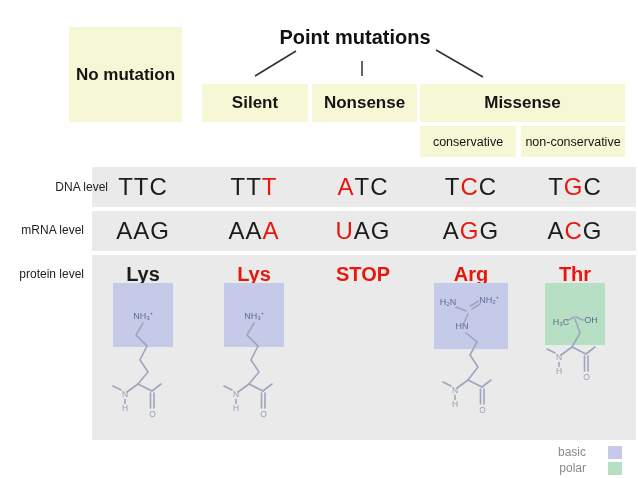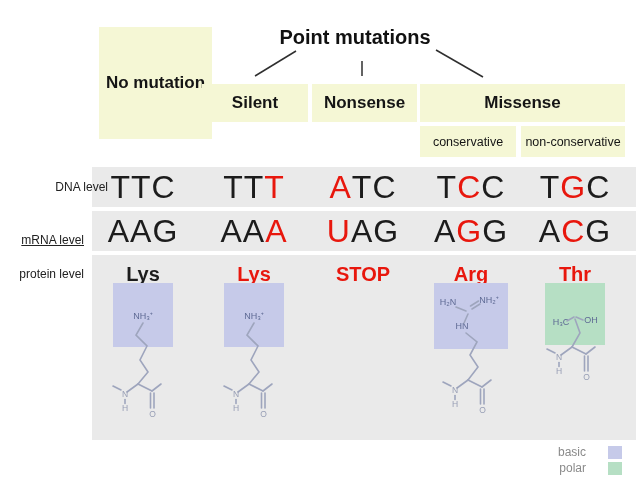--- a/index.html
+++ b/index.html
@@ -13,21 +13,21 @@
   #title{position:absolute;top:11px;left:355px;transform:translateX(-50%);font-weight:bold;font-size:20px;color:#111;white-space:nowrap;}
 
   #connectors{position:absolute;top:0;left:0;}
 
   .grayrow{position:absolute;left:92px;width:544px;background:var(--gray);}
 
   .rowlabel{position:absolute;left:0;width:84px;display:flex;align-items:center;justify-content:flex-end;font-size:12px;color:#222;}
 
   .column{position:absolute;top:0;width:110px;height:478px;}
   .cell{position:absolute;left:0;width:110px;display:flex;align-items:center;justify-content:center;}
-  .codon{font-size:32px;color:#1c1c1c;letter-spacing:1px;}
+  .codon{font-size:24px;color:#1c1c1c;letter-spacing:1px;}
   .codon span{display:inline-block;}
   .red{color:var(--red) !important;}
   .protein-label{font-weight:bold;font-size:20px;color:#1c1c1c;}
   .structure-wrap{position:absolute;left:10px;top:268px;}
   .structure-svg{display:block;}
   .structure-svg text{font-family:"Liberation Sans",sans-serif;}
   .bond{stroke:#9ea5bd;stroke-width:1.6;fill:none;stroke-linecap:round;}
   .chem-big{fill:#5e6a94;font-size:9px;text-anchor:middle;}
   .chem-atom{fill:#979eb5;font-size:8.5px;text-anchor:middle;}
 
@@ -42,35 +42,35 @@
 <div id="slide">
 
   <div id="title">Point mutations</div>
 
   <svg id="connectors" width="638" height="70">
     <line x1="296" y1="36" x2="255" y2="61" stroke="#2f2f2f" stroke-width="1.5"></line>
     <line x1="362" y1="46" x2="362" y2="61" stroke="#2f2f2f" stroke-width="1.5"></line>
     <line x1="436" y1="35" x2="483" y2="62" stroke="#2f2f2f" stroke-width="1.5"></line>
   </svg>
 
-  <div class="ybox bold" style="left:99px;top:12px;width:113px;height:112px;">No mutation</div>
+  <div class="ybox bold" style="left:69px;top:12px;width:113px;height:95px;">No mutation</div>
 
   <div class="ybox bold" style="left:202px;top:69px;width:106px;height:38px;">Silent</div>
   <div class="ybox bold" style="left:312px;top:69px;width:105px;height:38px;">Nonsense</div>
   <div class="ybox bold" style="left:420px;top:69px;width:205px;height:38px;">Missense</div>
 
   <div class="ybox small" style="left:420px;top:111px;width:96px;height:31px;">conservative</div>
   <div class="ybox small" style="left:521px;top:111px;width:104px;height:31px;">non-conservative</div>
 
   <div class="grayrow" style="top:152px;height:40px;"></div>
   <div class="grayrow" style="top:196px;height:40px;"></div>
   <div class="grayrow" style="top:240px;height:185px;"></div>
 
   <div class="rowlabel" style="top:152px;height:40px;padding-left:24px;">DNA level</div>
-  <div class="rowlabel" style="top:205px;height:40px;text-decoration:underline;">mRNA level</div>
+  <div class="rowlabel" style="top:195px;height:40px;">mRNA level</div>
   <div class="rowlabel" style="top:240px;height:38px;">protein level</div>
 
   <div id="col-layer">
       <div class="column" style="left: 88px;">
         <div class="cell" style="top: 152px; height: 40px;">
           <span class="codon"><span>T</span><span>T</span><span>C</span></span>
         </div>
         <div class="cell" style="top: 196px; height: 40px;">
           <span class="codon"><span>A</span><span>A</span><span>G</span></span>
         </div>

